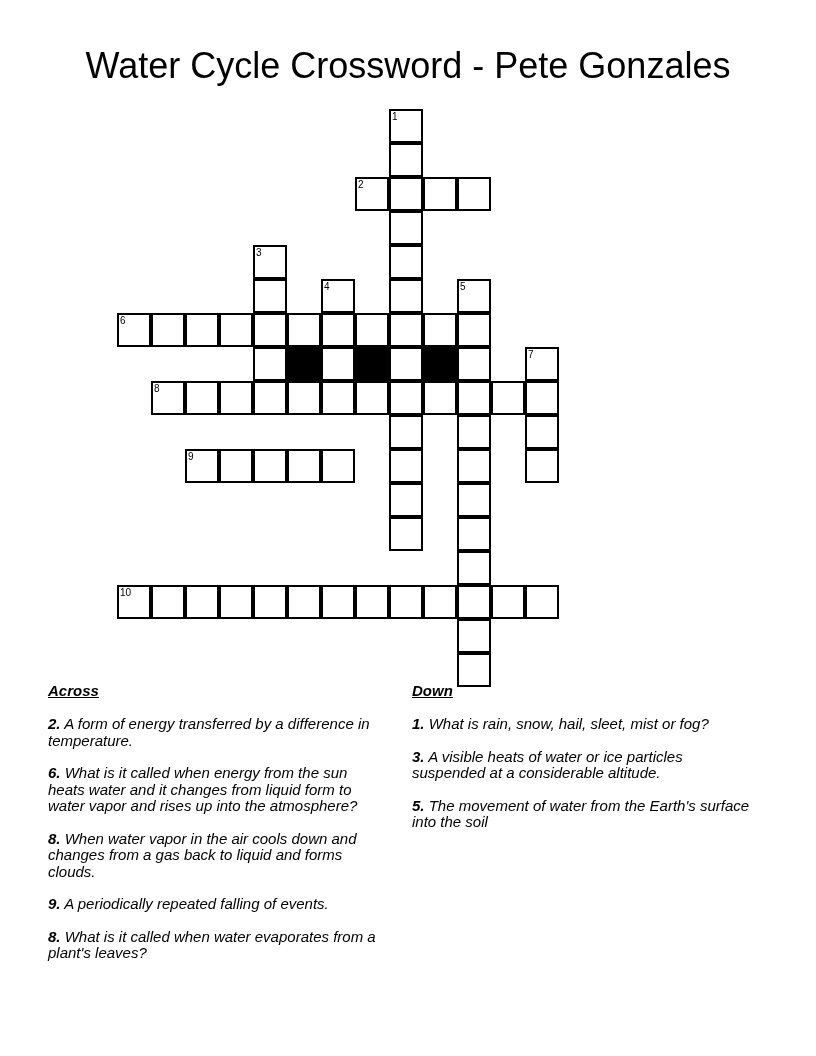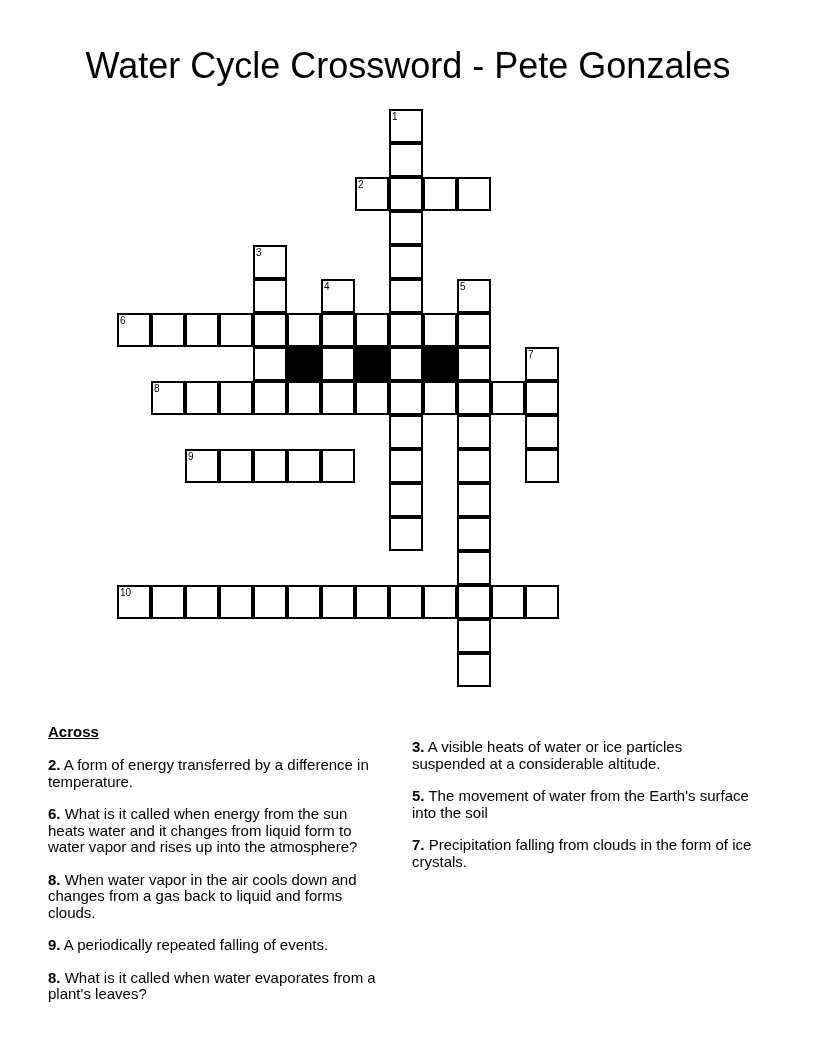--- a/index.html
+++ b/index.html
@@ -5,21 +5,21 @@
   html, body { margin: 0; padding: 0; background: #ffffff; }
   body { width: 816px; height: 1056px; position: relative; overflow: hidden;
          font-family: "Liberation Sans", sans-serif; color: #000; }
   .title { position: absolute; left: 0; top: 44px; width: 816px; text-align: center;
            font-size: 36px; font-weight: normal; margin: 0; line-height: 44px; }
   .grid { position: absolute; left: 0; top: 0; width: 816px; height: 700px; }
   .cell { position: absolute; width: 34px; height: 34px; box-sizing: border-box;
           border: 2px solid #000; background: #fff; margin-left: -1px; margin-top: -1px; }
   .cell.block { background: #000; }
   .cell .num { position: absolute; left: 1px; top: 0px; font-size: 10px; line-height: 11px; color: #000; }
-  .clues { position: absolute; top: 723px; font-size: 15px; line-height: 16.5px; }
+  .clues { position: absolute; top: 682px; font-size: 15px; line-height: 16.5px; font-style: italic; }
   .clues.across { left: 48px; width: 340px; }
   .clues.down { left: 412px; width: 340px; }
   .clues h2 { font-size: 15px; font-weight: bold; text-decoration: underline; margin: 0 0 4px 0; line-height: 18px; }
   .clue { margin: 16px 0 1px 0; }
   .clue b { font-weight: bold; }
 </style>
 </head>
 <body>
 
 <h1 class="title">Water Cycle Crossword - Pete Gonzales</h1>
@@ -125,16 +125,17 @@
 <div class="clues across">
   <h2>Across</h2>
   <div class="clue"><b>2.</b> <span>A form of energy transferred by a difference in temperature.</span></div>
   <div class="clue"><b>6.</b> <span>What is it called when energy from the sun heats water and it changes from liquid form to water vapor and rises up into the atmosphere?</span></div>
   <div class="clue"><b>8.</b> <span>When water vapor in the air cools down and changes from a gas back to liquid and forms clouds.</span></div>
   <div class="clue"><b>9.</b> <span>A periodically repeated falling of events.</span></div>
   <div class="clue"><b>8.</b> <span>What is it called when water evaporates from a plant's leaves?</span></div>
 </div>
 
 <div class="clues down">
+  <h2>Down</h2>
+  <div class="clue"><b>1.</b> <span>What is rain, snow, hail, sleet, mist or fog?</span></div>
   <div class="clue"><b>3.</b> <span>A visible heats of water or ice particles suspended at a considerable altitude.</span></div>
   <div class="clue"><b>5.</b> <span>The movement of water from the Earth's surface into the soil</span></div>
-  <div class="clue"><b>7.</b> <span>Precipitation falling from clouds in the form of ice crystals.</span></div>
 </div>
 
 </body></html>

